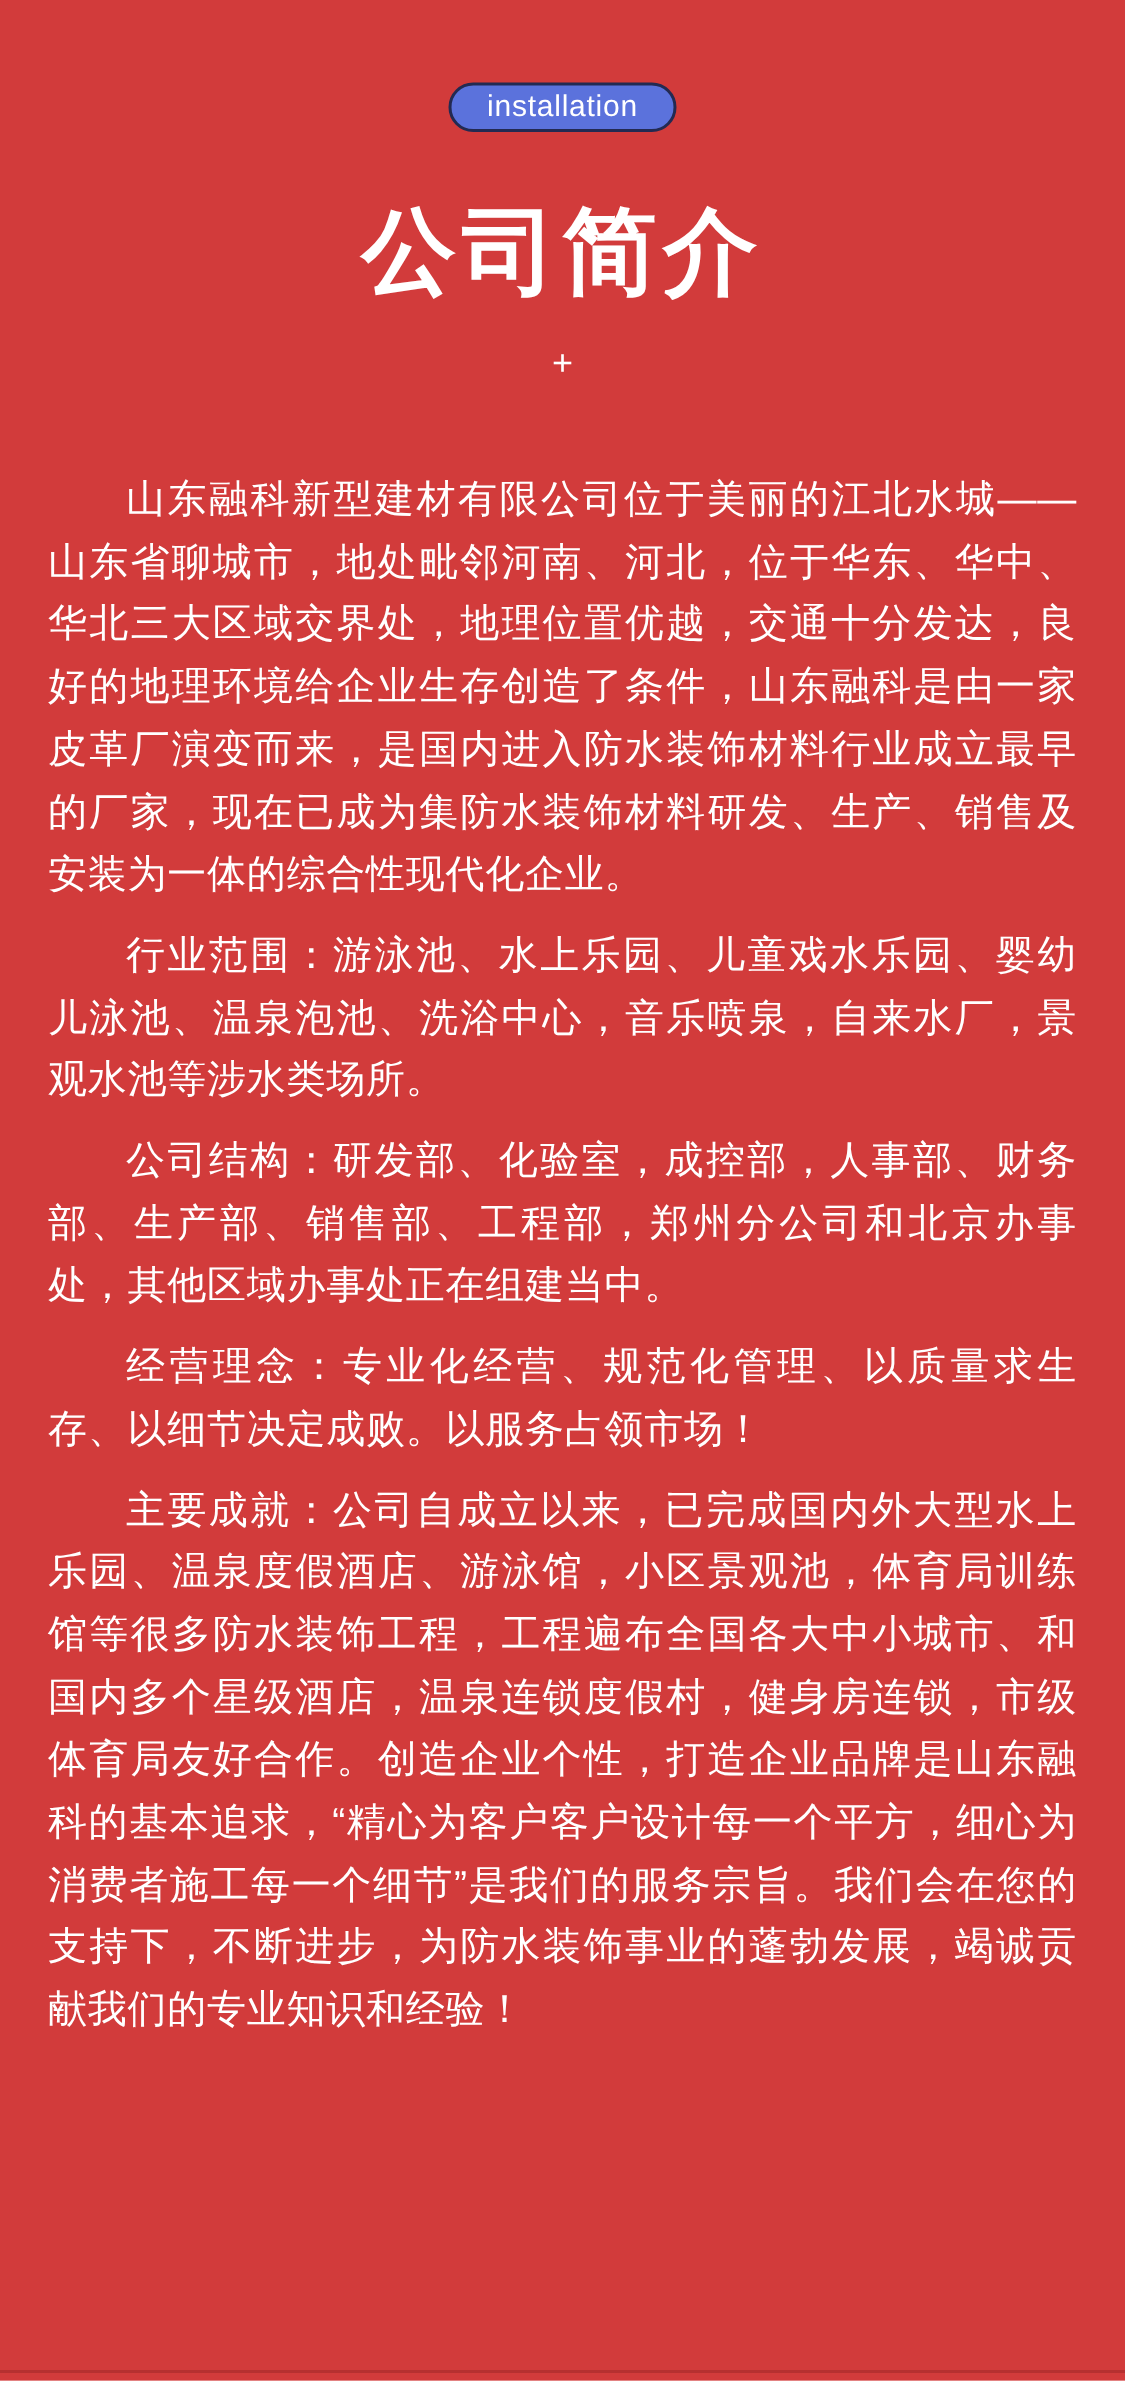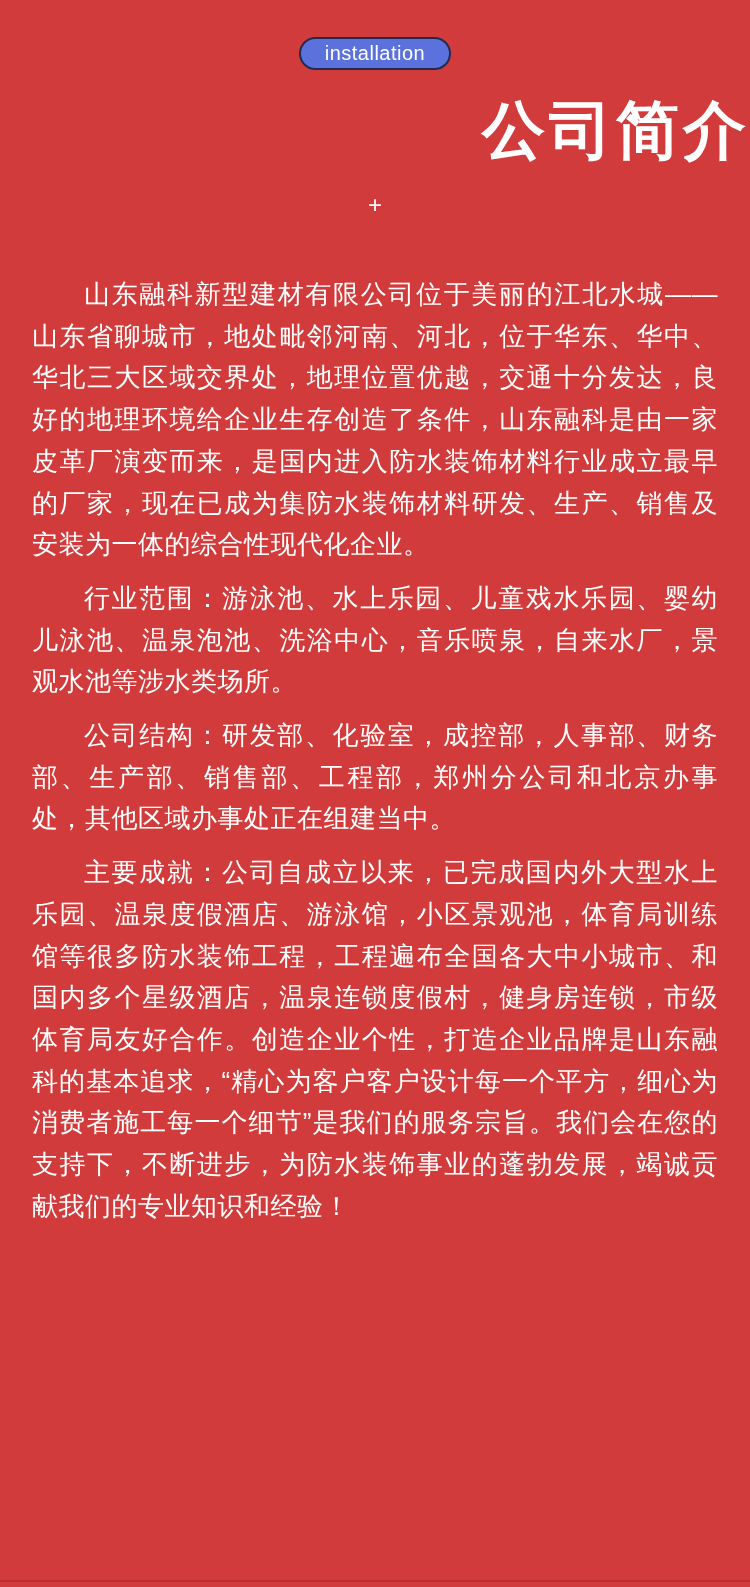--- a/index.html
+++ b/index.html
@@ -7,37 +7,37 @@
     position: relative;
     width: 750px;
     height: 1587px;
     background: #d23b3b;
     overflow: hidden;
     font-family: "Liberation Sans", "DejaVu Sans", sans-serif;
   }
   .badge-row {
     display: flex;
     justify-content: center;
-    padding-top: 37px;
+    padding-top: 55px;
   }
   .badge {
     display: inline-block;
     background: #5b72dc;
     border: 2px solid #232a52;
     border-radius: 17px;
     color: #ffffff;
     font-size: 20px;
     line-height: 25px;
     padding: 2px 24px;
     letter-spacing: 0.5px;
   }
   .title {
-    margin: 20px 0 0 0;
+    margin: 40px 0 0 0;
     color: #ffffff;
-    text-align: right;
+    text-align: center;
     font-size: 63px;
     line-height: 80px;
     font-weight: 800;
     letter-spacing: 4px;
   }
   .plus {
     margin-top: 20px;
     color: #ffffff;
     text-align: center;
     font-size: 24px;
@@ -77,19 +77,20 @@
   </div>
 
   <h1 class="title">公司简介</h1>
 
   <div class="plus">+</div>
 
   <div class="content">
     <p>山东融科新型建材有限公司位于美丽的江北水城——山东省聊城市，地处毗邻河南、河北，位于华东、华中、华北三大区域交界处，地理位置优越，交通十分发达，良好的地理环境给企业生存创造了条件，山东融科是由一家皮革厂演变而来，是国内进入防水装饰材料行业成立最早的厂家，现在已成为集防水装饰材料研发、生产、销售及安装为一体的综合性现代化企业。</p>
     <p>行业范围：游泳池、水上乐园、儿童戏水乐园、婴幼儿泳池、温泉泡池、洗浴中心，音乐喷泉，自来水厂，景观水池等涉水类场所。</p>
     <p>公司结构：研发部、化验室，成控部，人事部、财务部、生产部、销售部、工程部，郑州分公司和北京办事处，其他区域办事处正在组建当中。</p>
+    <p>经营理念：专业化经营、规范化管理、以质量求生存、以细节决定成败。以服务占领市场！</p>
     <p>主要成就：公司自成立以来，已完成国内外大型水上乐园、温泉度假酒店、游泳馆，小区景观池，体育局训练馆等很多防水装饰工程，工程遍布全国各大中小城市、和国内多个星级酒店，温泉连锁度假村，健身房连锁，市级体育局友好合作。创造企业个性，打造企业品牌是山东融科的基本追求，“精心为客户客户设计每一个平方，细心为消费者施工每一个细节”是我们的服务宗旨。我们会在您的支持下，不断进步，为防水装饰事业的蓬勃发展，竭诚贡献我们的专业知识和经验！</p>
 
   </div>
 
   <div class="section-divider"></div>
 
 </div>
 
 </body></html>

